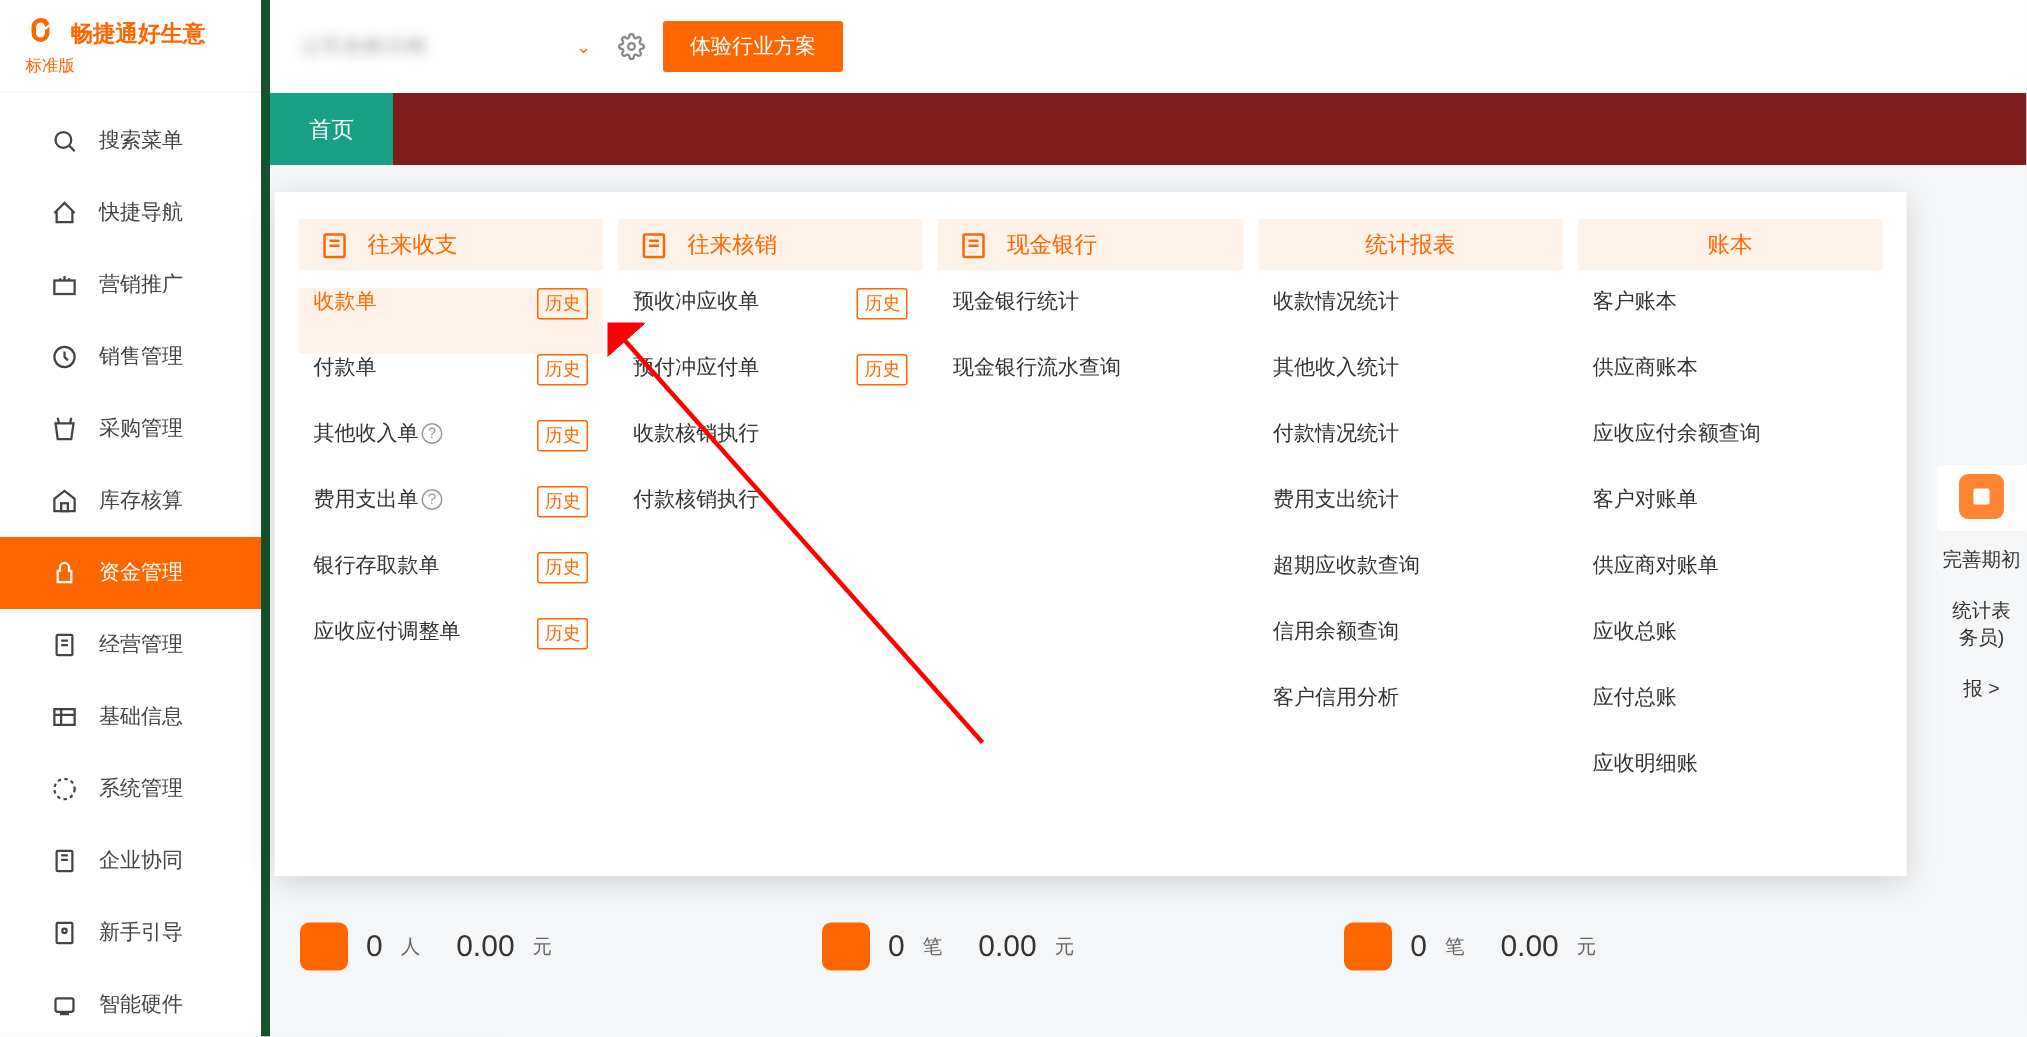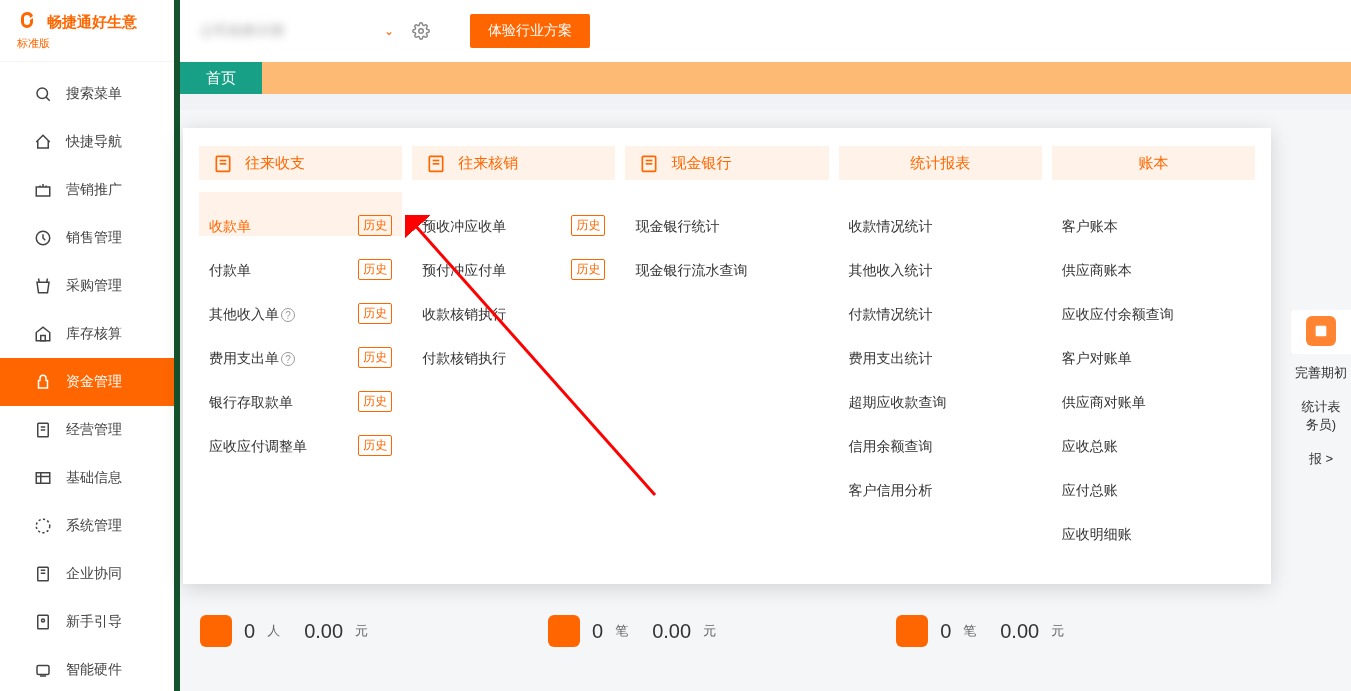--- a/index.html
+++ b/index.html
@@ -11,30 +11,30 @@
 .logo-text{color:#ff6600;font-size:15px;font-weight:bold}
 .logo-sub{color:#ff6600;font-size:11px;margin-top:2px;margin-left:2px}
 .menu{padding-top:8px}
 .menu-item{height:48px;display:flex;align-items:center;padding-left:34px;gap:14px;color:#444;font-size:14px;cursor:pointer}
 .menu-item.active{background:#ff6600;color:#fff}
 .menu-icon{width:18px;height:18px;flex-shrink:0}
 .header{position:absolute;left:180px;top:0;right:0;height:62px;background:#fff;display:flex;align-items:center;padding:0 20px;z-index:5}
 .company{color:#999;font-size:14px;filter:blur(4px)}
 .chev{margin-left:100px;color:#ff6600;font-size:12px}
 .gear{margin-left:18px;color:#888;width:18px;height:18px}
-.primary-btn{margin-left:40px;background:#ff6600;color:#fff;border:none;padding:8px 18px;font-size:14px;border-radius:2px;cursor:pointer}
-.tabbar{position:absolute;left:180px;top:62px;right:0;height:32px;background:#fdba74;display:flex;z-index:4}
+.primary-btn{margin-left:12px;background:#ff6600;color:#fff;border:none;padding:8px 18px;font-size:14px;border-radius:2px;cursor:pointer}
+.tabbar{position:absolute;left:180px;top:62px;right:0;height:48px;background:#7f1d1d;display:flex;z-index:4}
 .tab{color:#fff;font-size:15px;padding:0 26px;height:100%;display:flex;align-items:center;background:#17a085}
 .content{position:absolute;left:180px;top:110px;right:0;bottom:0;background:#f5f6f8;padding:20px}
 .mega{position:absolute;left:183px;top:128px;width:1088px;background:#fff;box-shadow:0 4px 20px rgba(0,0,0,0.15);padding:18px 16px 40px;z-index:100;display:flex;gap:10px}
 .col{flex:1}
 .col-head{background:#fff3e9;color:#ff6600;font-size:15px;font-weight:500;height:34px;display:flex;align-items:center;padding-left:14px;gap:12px;margin-bottom:12px}
 .col-head.center{justify-content:center;padding-left:0}
 .col-head-icon{width:20px;height:20px}
-.row{height:44px;display:flex;align-items:flex-end;justify-content:space-between;padding:0 10px;font-size:14px;color:#333;cursor:pointer}
+.row{height:44px;display:flex;align-items:flex-start;justify-content:space-between;padding:0 10px;font-size:14px;color:#333;cursor:pointer}
 .row.hl{background:#fff3e9;color:#ff6600}
 .row-label{display:flex;align-items:center;gap:2px}
 .qmark{display:inline-flex;width:14px;height:14px;border:1px solid #999;border-radius:50%;font-size:10px;align-items:center;justify-content:center;color:#999}
 .hist{border:1px solid #ff6600;color:#ff6600;font-size:12px;padding:1px 4px;border-radius:2px}
 .arrow{position:absolute;left:405px;top:215px;width:260px;height:290px;z-index:200;pointer-events:none}
 .side-widgets{position:absolute;right:0;top:310px;width:60px;z-index:50}
 .widget{background:#fff;margin-bottom:4px;padding:6px 4px;font-size:11px;color:#666;text-align:center;border-radius:4px 0 0 4px}
 .widget-icon{width:30px;height:30px;background:#ff8533;border-radius:6px;margin:0 auto 2px;display:flex;align-items:center;justify-content:center;color:#fff}
 .bottom-stats{position:absolute;left:200px;bottom:30px;right:40px;height:60px;display:flex;gap:180px;z-index:2}
 .stat{display:flex;align-items:center;gap:12px}

